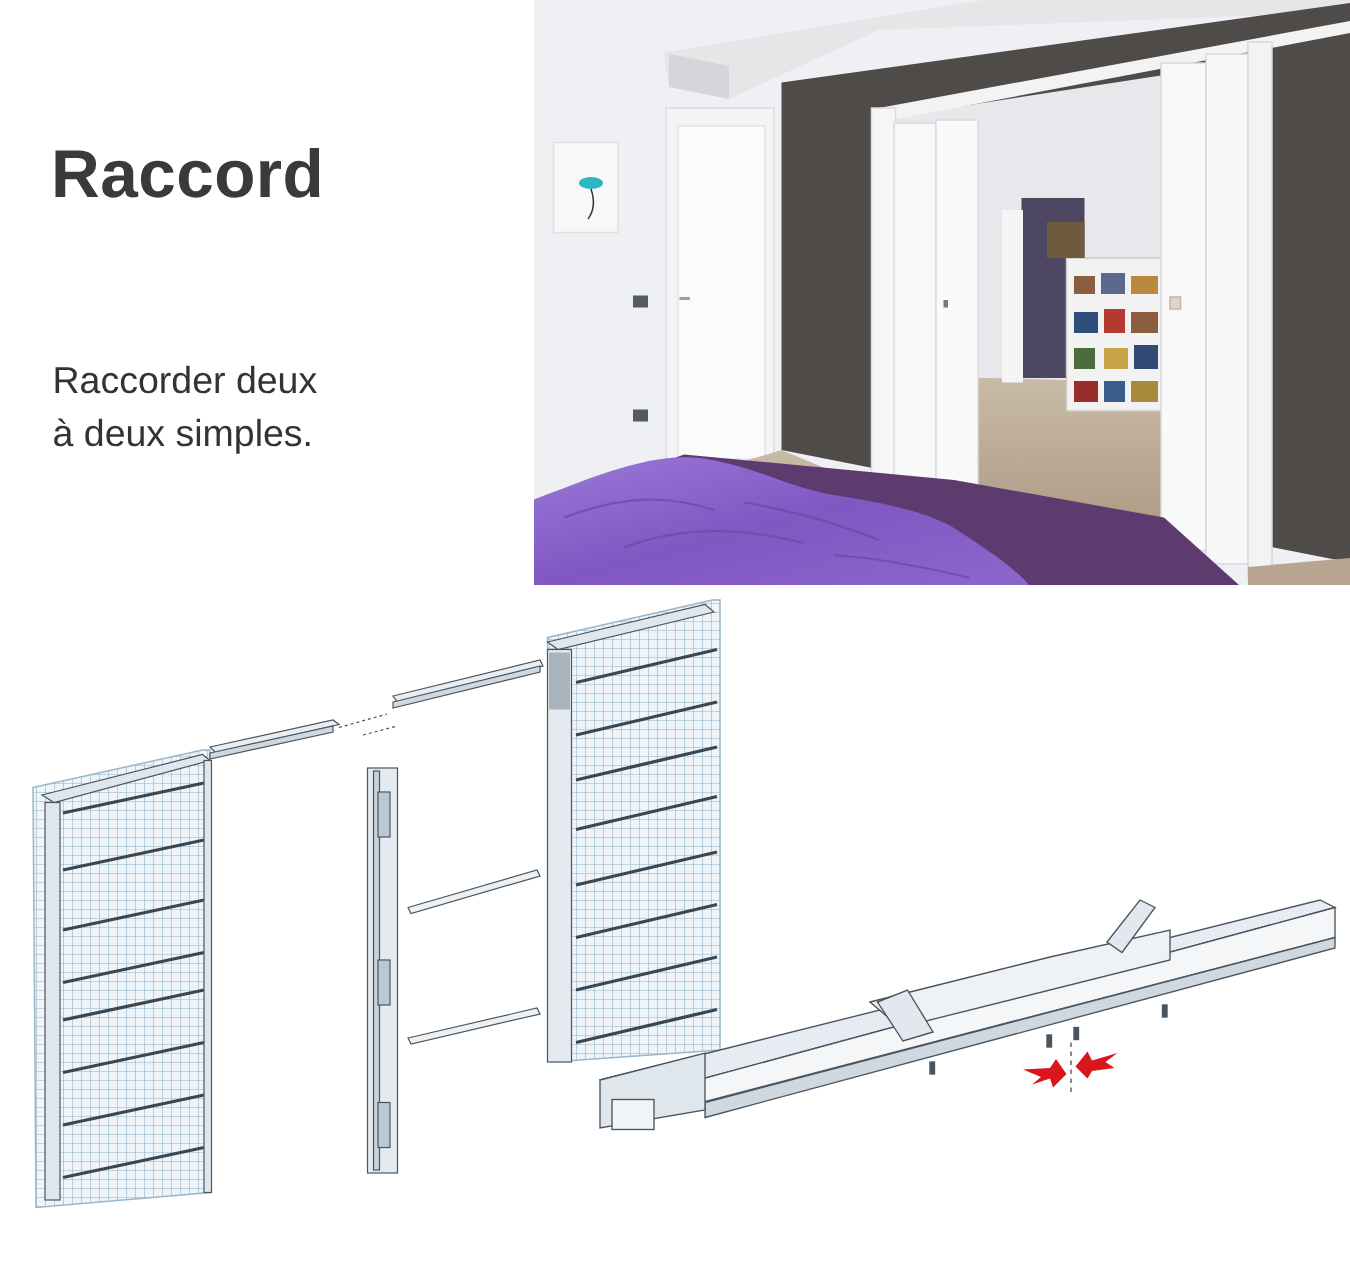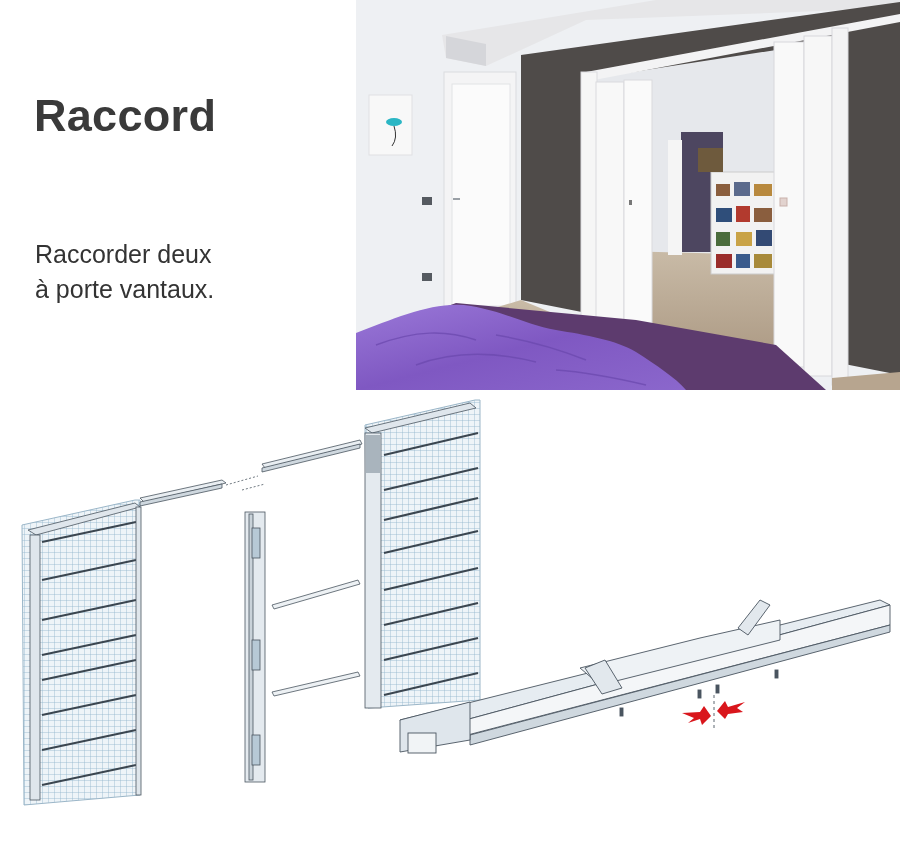--- a/index.html
+++ b/index.html
@@ -13,21 +13,21 @@
 </style>
 </head>
 <body>
 
 <h1 class="title">
   <span>Raccord</span>
 </h1>
 
 <p class="desc">
   <span>Raccorder deux</span>
-  <span>à porte vantaux.</span>
+  <span>à deux simples.</span>
 </p>
 
 <div class="photo" title="Chambre avec porte coulissante double blanche ouverte sur un séjour avec bibliothèque">
   <svg width="544" height="390" viewBox="0 0 544 390">
     <defs>
       <linearGradient id="floorG" x1="0" y1="0" x2="0" y2="1">
         <stop offset="0" stop-color="#c9bba7"></stop>
           <stop offset="1" stop-color="#a99680"></stop>
       </linearGradient>
       <linearGradient id="sheetG" x1="0" y1="0" x2="1" y2="1">

